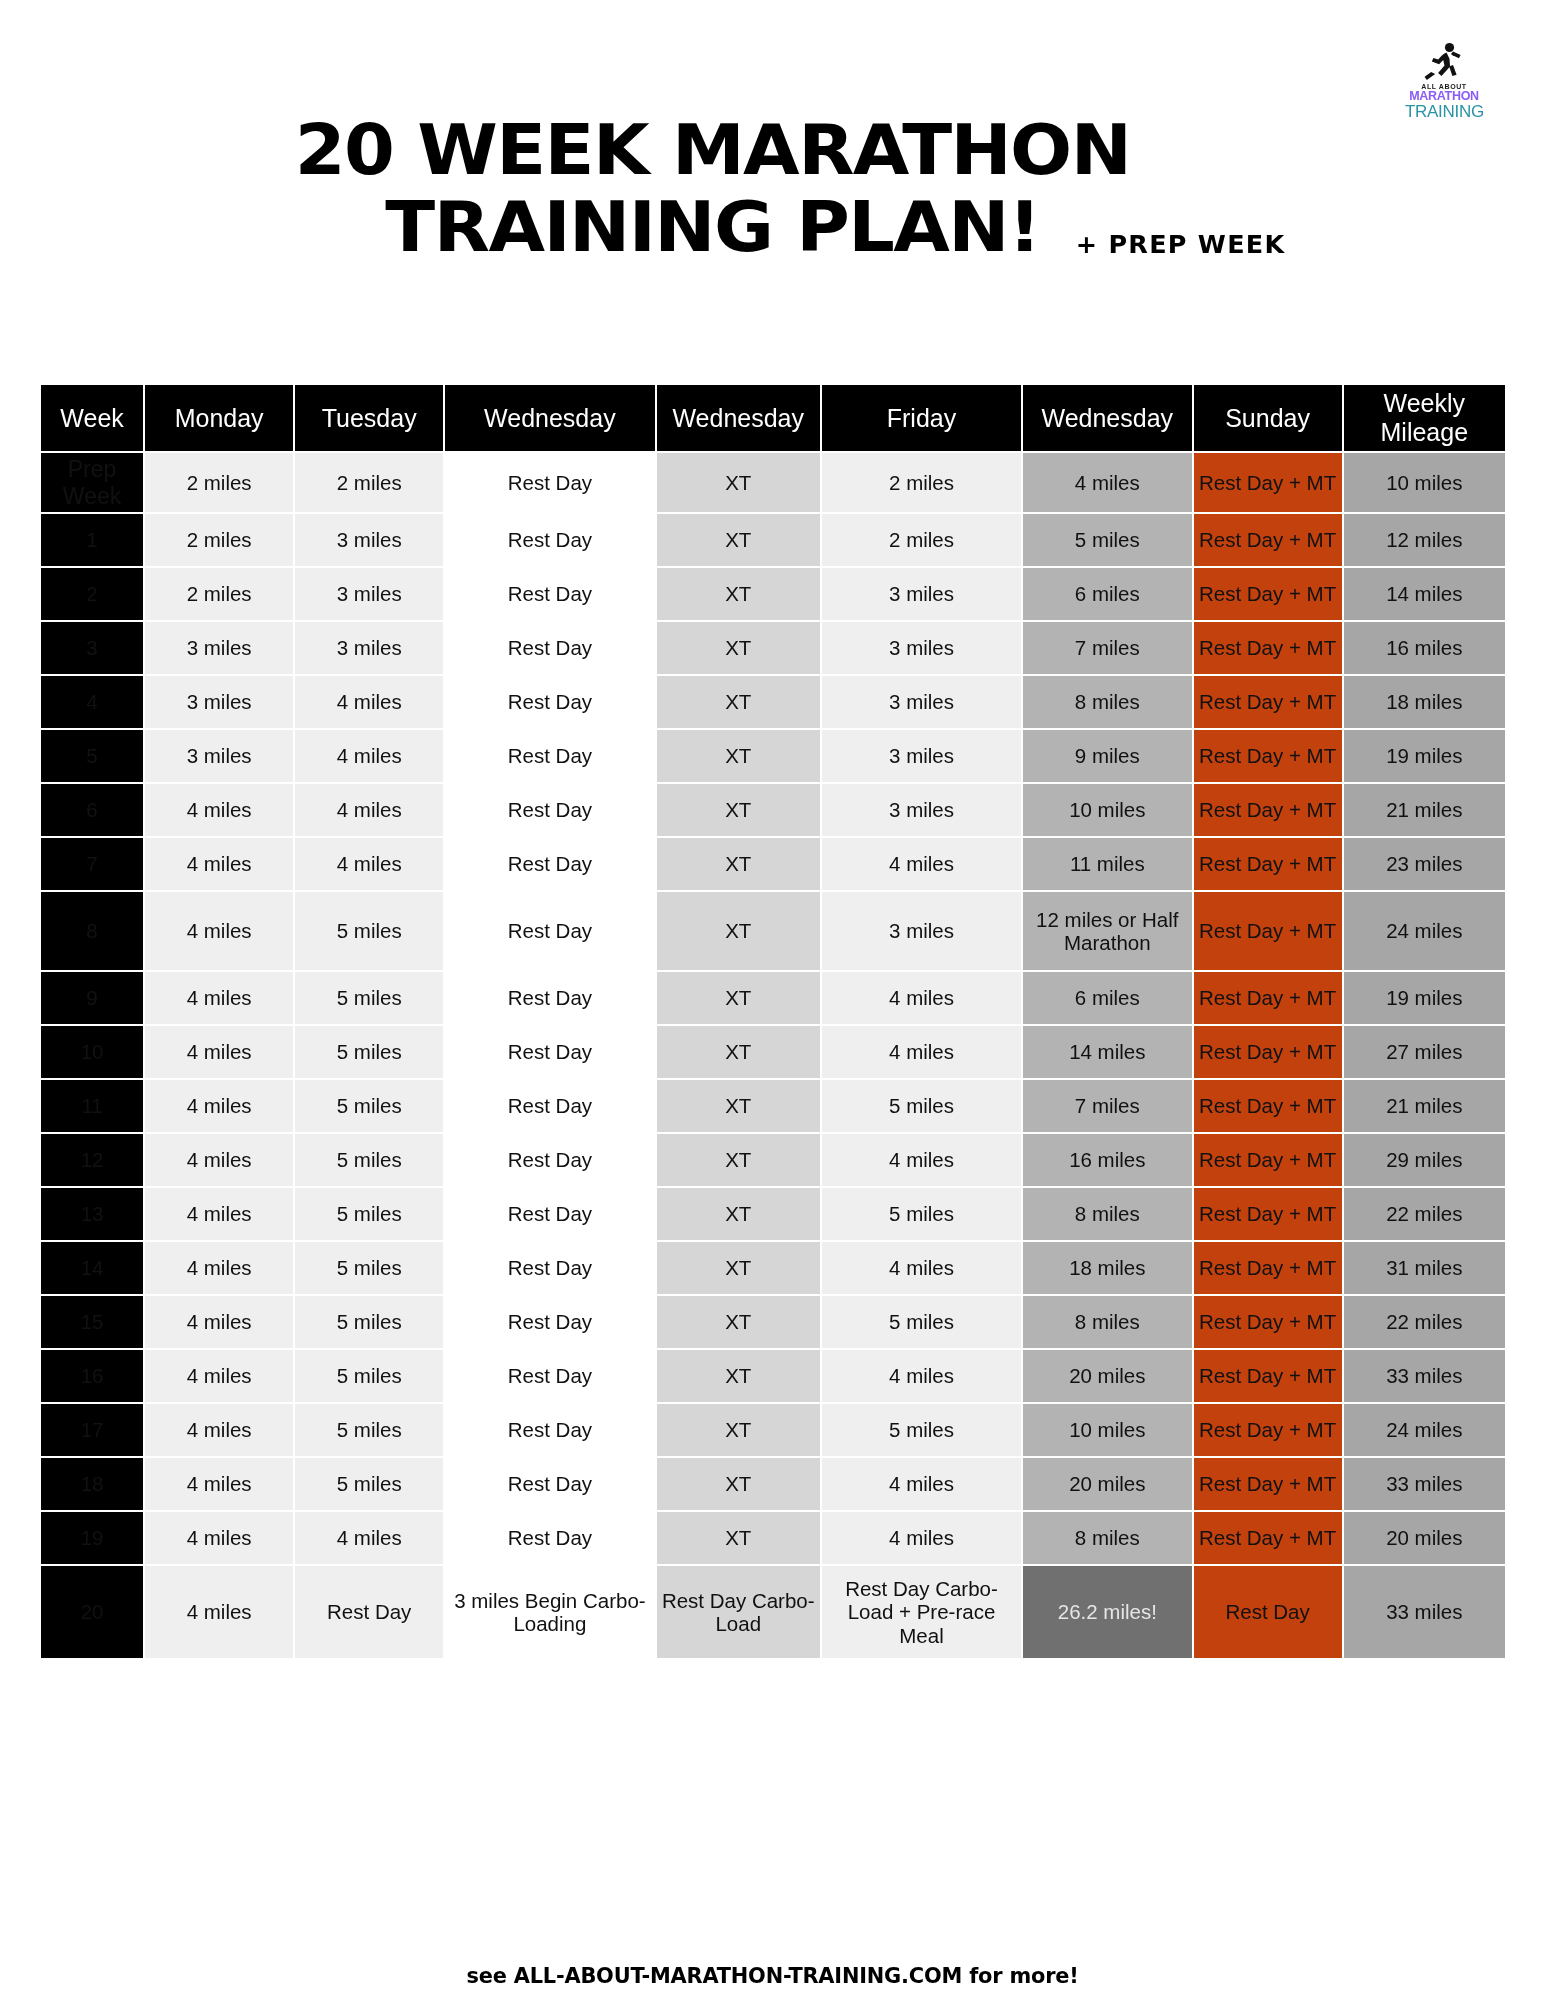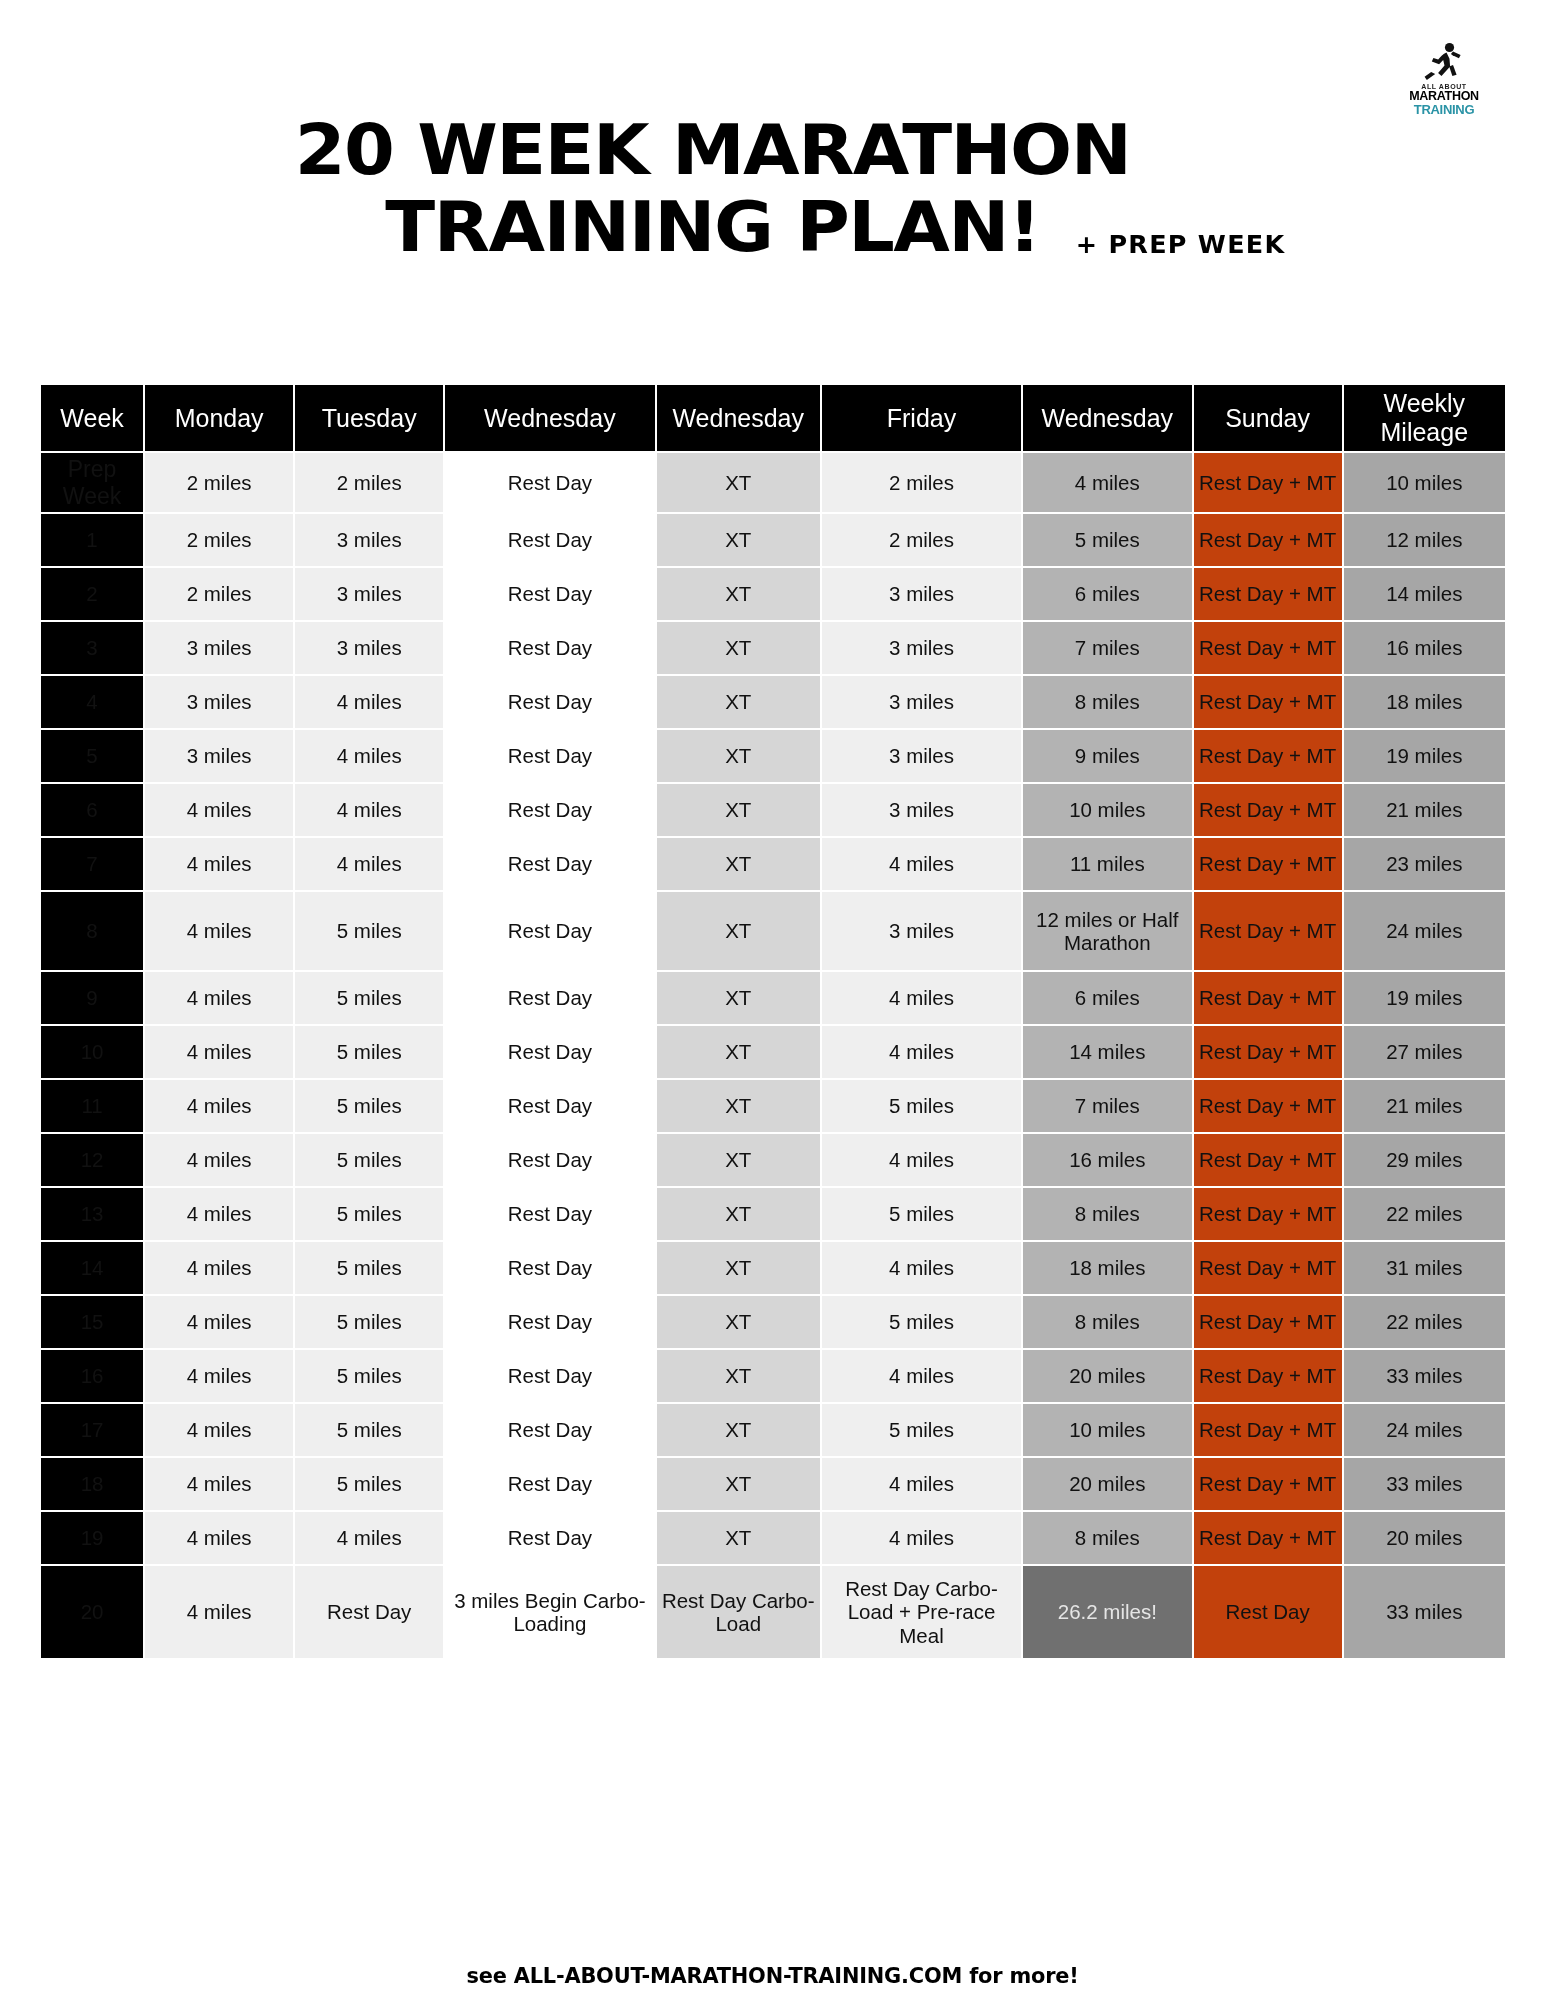--- a/index.html
+++ b/index.html
@@ -33,27 +33,27 @@
     font-size: 7px;
     font-weight: 700;
     letter-spacing: 0.6px;
     color: #1b1b1b;
     line-height: 1;
   }
   .logo-marathon {
     font-size: 12.5px;
     font-weight: 800;
     letter-spacing: -0.3px;
-    color: #000000;
+    color: #8b5cf6;
     line-height: 1.02;
     white-space: nowrap;
   }
   .logo-training {
-    font-size: 13px;
-    font-weight: 700;
+    font-size: 17px;
+    font-weight: 400;
     letter-spacing: -0.3px;
     color: #2a93a6;
     line-height: 1.02;
     white-space: nowrap;
   }
 
   
   .title-block {
     position: absolute;
     top: 112px;

